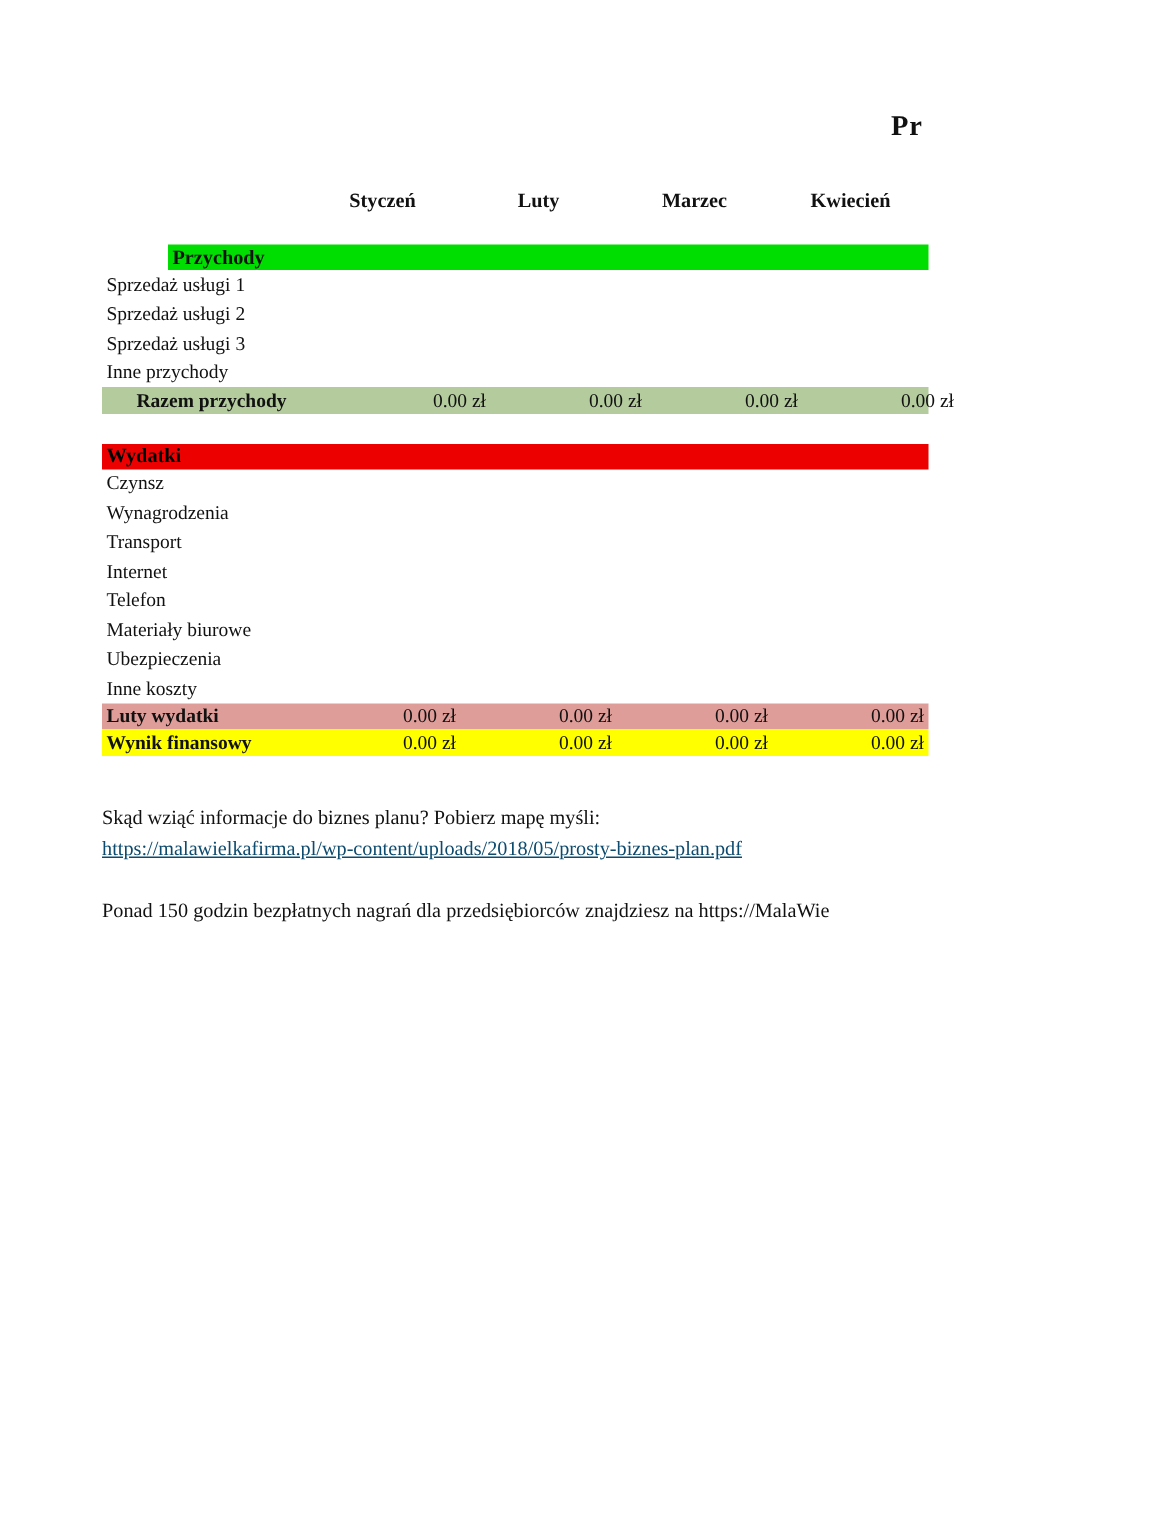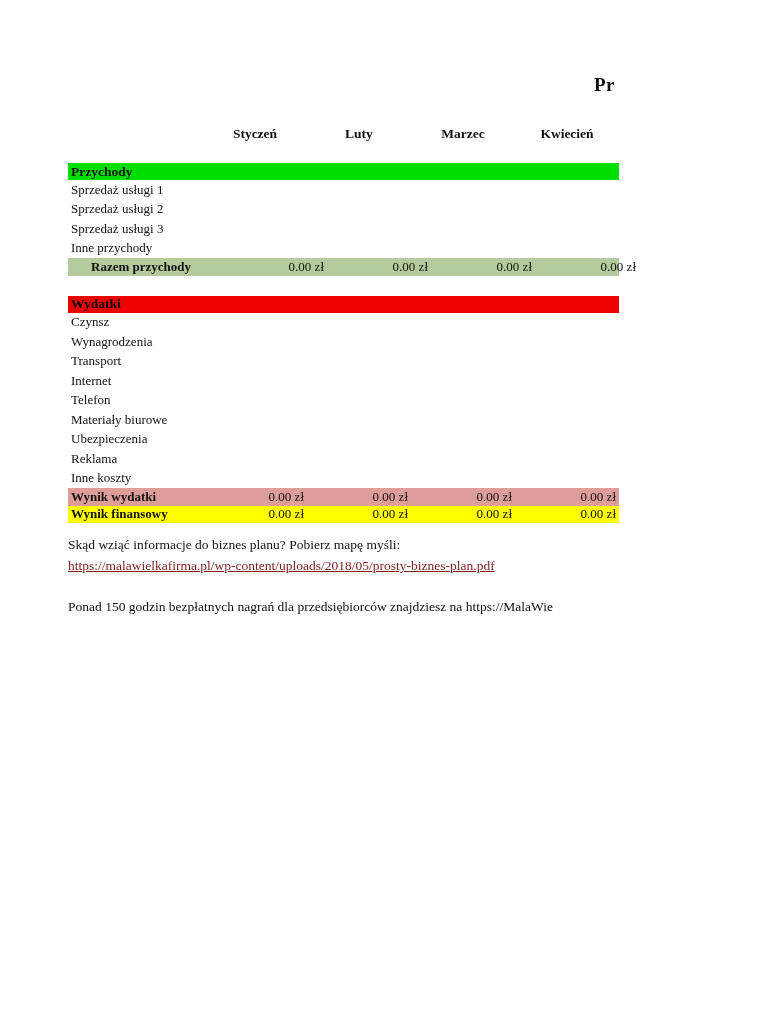--- a/index.html
+++ b/index.html
@@ -49,21 +49,21 @@
   <div class="table">
 
     <div class="row months-row">
       <div class="cell"></div>
       <div class="cell month">Styczeń</div>
       <div class="cell month">Luty</div>
       <div class="cell month">Marzec</div>
       <div class="cell month">Kwiecień</div>
     </div>
 
-    <div class="section-bar" style="background-color: rgb(0, 221, 0);">
+    <div class="section-bar" style="background-color: rgb(0, 221, 0); margin-left: 44px;">
       <span>Przychody</span>
     </div>
 
     <div class="row plain">
       <div class="cell label">Sprzedaż usługi 1</div>
     </div>
     <div class="row plain">
       <div class="cell label">Sprzedaż usługi 2</div>
     </div>
     <div class="row plain">
@@ -102,43 +102,40 @@
     <div class="row plain">
       <div class="cell label">Telefon</div>
     </div>
     <div class="row plain">
       <div class="cell label">Materiały biurowe</div>
     </div>
     <div class="row plain">
       <div class="cell label">Ubezpieczenia</div>
     </div>
     <div class="row plain">
-      <div class="cell label">Reklama</div>
-    </div>
-    <div class="row plain">
       <div class="cell label">Inne koszty</div>
     </div>
 
     <div class="row total" style="background-color: rgb(223, 157, 153);">
-      <div class="cell label">Wynik wydatki</div>
+      <div class="cell label">Luty wydatki</div>
       <div class="cell value">0.00 zł</div>
       <div class="cell value">0.00 zł</div>
       <div class="cell value">0.00 zł</div>
       <div class="cell value">0.00 zł</div>
     </div>
 
     <div class="row total" style="background-color: rgb(255, 255, 0);">
       <div class="cell label">Wynik finansowy</div>
       <div class="cell value">0.00 zł</div>
       <div class="cell value">0.00 zł</div>
       <div class="cell value">0.00 zł</div>
       <div class="cell value">0.00 zł</div>
     </div>
 
   </div>
 
   <div class="footer">
     <div>Skąd wziąć informacje do biznes planu? Pobierz mapę myśli:</div>
-    <a class="link" style="color: #7f1d1d;">https://malawielkafirma.pl/wp-content/uploads/2018/05/prosty-biznes-plan.pdf</a>
+    <a class="link" style="color: #0c4a6e;">https://malawielkafirma.pl/wp-content/uploads/2018/05/prosty-biznes-plan.pdf</a>
     <div class="promo">Ponad 150 godzin bezpłatnych nagrań dla przedsiębiorców znajdziesz na https://MalaWie</div>
   </div>
 
 </div>
 
 </body></html>

